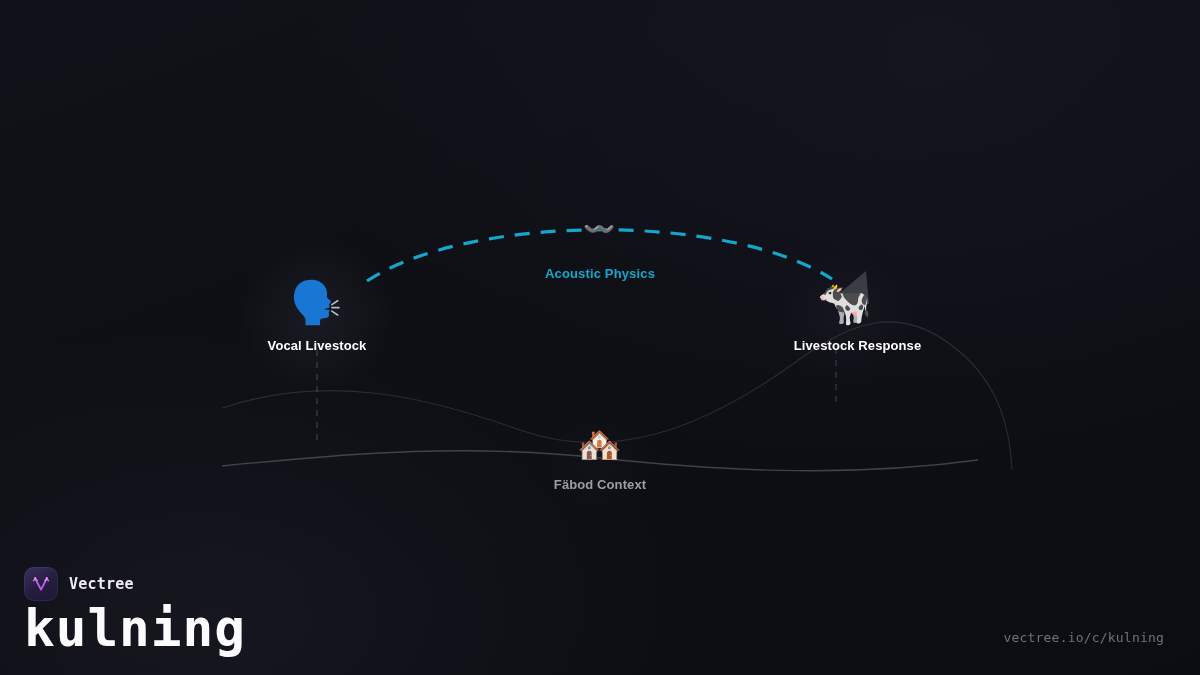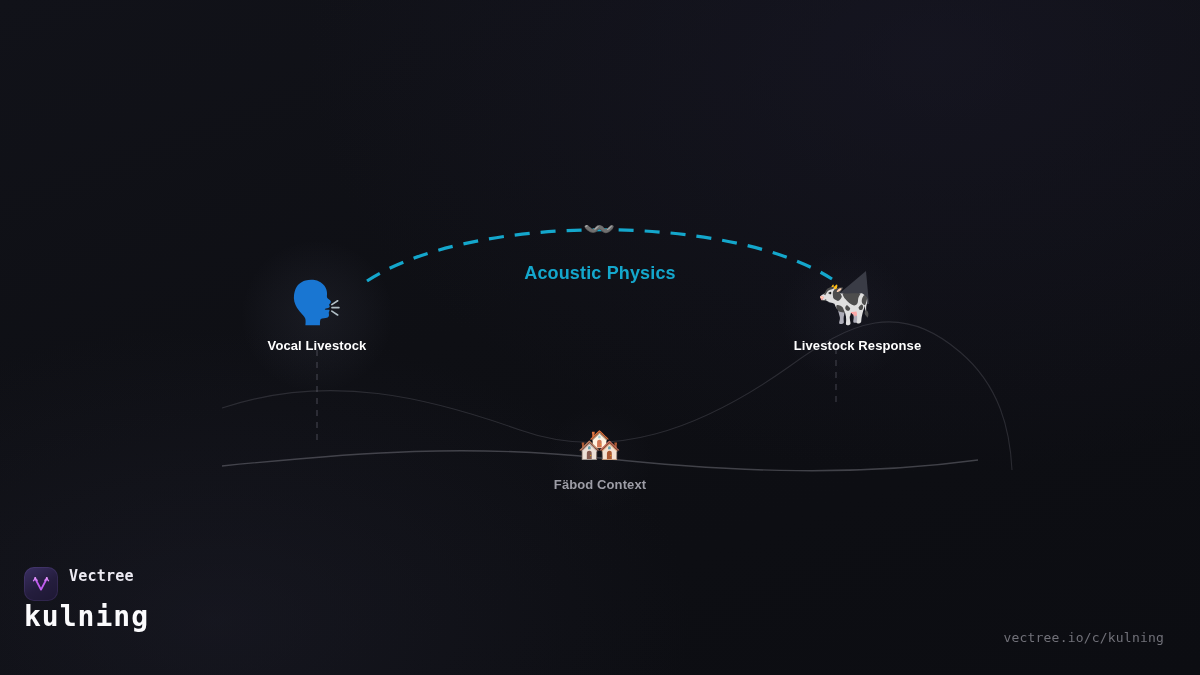--- a/index.html
+++ b/index.html
@@ -80,21 +80,21 @@
   .node-secondary .node-label { color: #ffffff; margin-left: 25px; }
   .node-tertiary  .node-label { color: #9d9da6; text-align: right; }
   .node-tertiary  .node-emoji { font-size: 36px; height: 40px; }
   .node-secondary .node-emoji { font-size: 44px; }
 
   
   .edge-label {
     position: absolute;
     z-index: 6;
     transform: translate(-50%, -50%);
-    font-size: 18px;
+    font-size: 13px;
     font-weight: bold;
     color: #14a7cc;
     white-space: nowrap;
     letter-spacing: 0.15px;
   }
   .edge-icon {
     position: absolute;
     z-index: 6;
     transform: translate(-50%, -50%);
     font-size: 26px;
@@ -107,21 +107,21 @@
     position: absolute;
     left: 0; right: 0; bottom: 0;
     height: 120px;
     z-index: 10;
   }
   #brand-row {
     position: absolute;
     left: 24px;
     top: 12px;
     display: flex;
-    align-items: flex-start;
+    align-items: center;
     gap: 11px;
   }
   #brand-mark {
     width: 34px; height: 34px;
     border-radius: 10px;
     background: linear-gradient(150deg, #3a2f62 0%, #241d3d 55%, #1d1733 100%);
     display: flex;
     align-items: center;
     justify-content: center;
     box-shadow: 0 0 0 1px rgba(150,110,210,0.14) inset;
@@ -131,21 +131,21 @@
     font-size: 15px;
     font-weight: bold;
     color: #eceaf2;
     letter-spacing: 0.2px;
   }
   #page-title {
     position: absolute;
     left: 24px;
     top: 48px;
     font-family: "DejaVu Sans Mono", "Liberation Mono", monospace;
-    font-size: 28px;
+    font-size: 51px;
     font-weight: bold;
     color: #fbfbfd;
     letter-spacing: 1px;
     line-height: 1;
   }
   #page-url {
     position: absolute;
     right: 36px;
     bottom: 30px;
     font-family: "DejaVu Sans Mono", "Liberation Mono", monospace;

